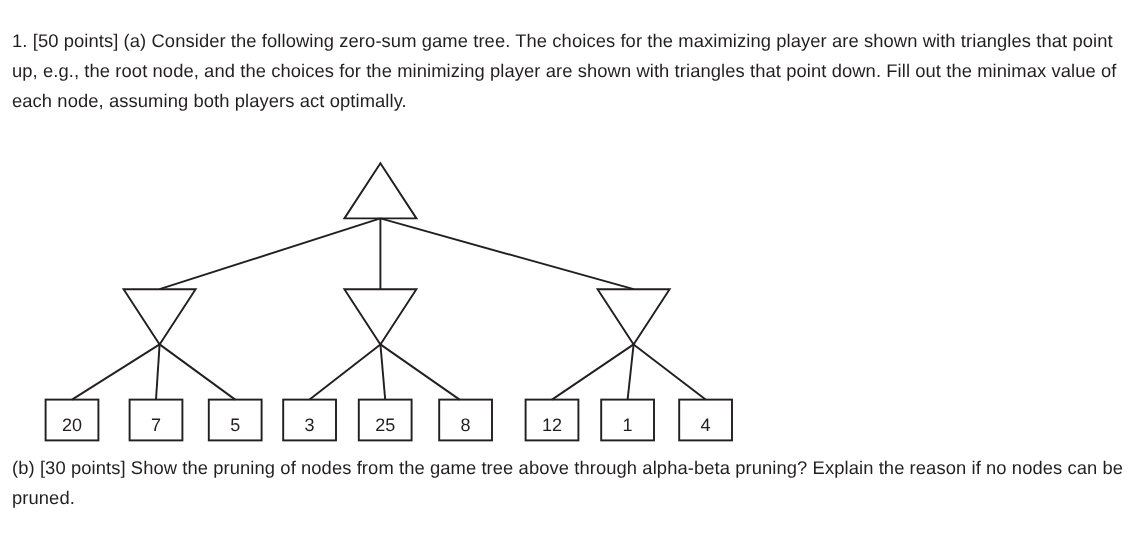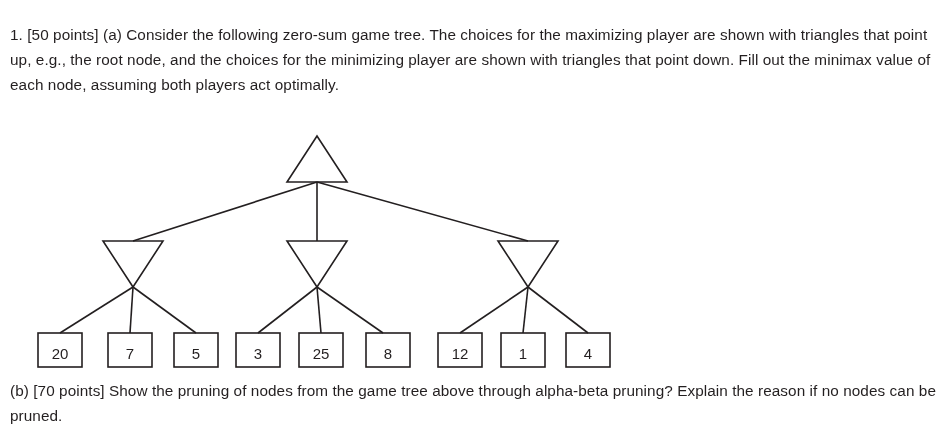--- a/index.html
+++ b/index.html
@@ -104,15 +104,15 @@
       <text class="leaf-label" x="186" y="242" text-anchor="middle" dominant-baseline="middle">5</text>
       <text class="leaf-label" x="248" y="242" text-anchor="middle" dominant-baseline="middle">3</text>
       <text class="leaf-label" x="311" y="242" text-anchor="middle" dominant-baseline="middle">25</text>
       <text class="leaf-label" x="378" y="242" text-anchor="middle" dominant-baseline="middle">8</text>
       <text class="leaf-label" x="450" y="242" text-anchor="middle" dominant-baseline="middle">12</text>
       <text class="leaf-label" x="513" y="242" text-anchor="middle" dominant-baseline="middle">1</text>
       <text class="leaf-label" x="578" y="242" text-anchor="middle" dominant-baseline="middle">4</text>
     </svg>
   </div>
 
-  <p class="para" id="part-b-text">(b) [70 points] Show the pruning of nodes from the game tree above through alpha-beta pruning? Explain the reason if no nodes can be pruned.</p>
+  <p class="para" id="part-b-text">(b) [30 points] Show the pruning of nodes from the game tree above through alpha-beta pruning? Explain the reason if no nodes can be pruned.</p>
 
 </div>
 
 </body></html>

